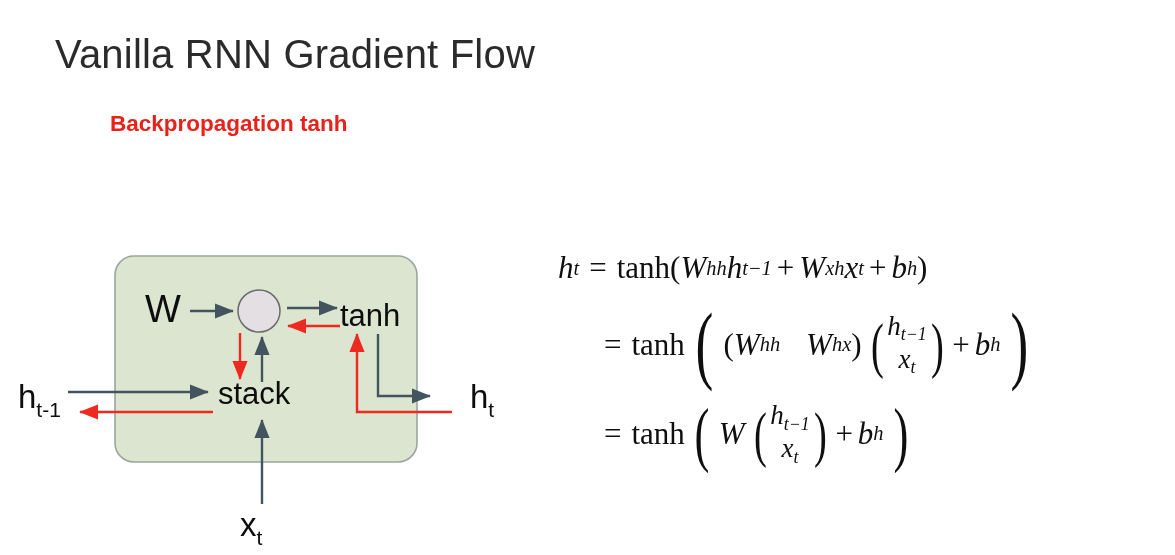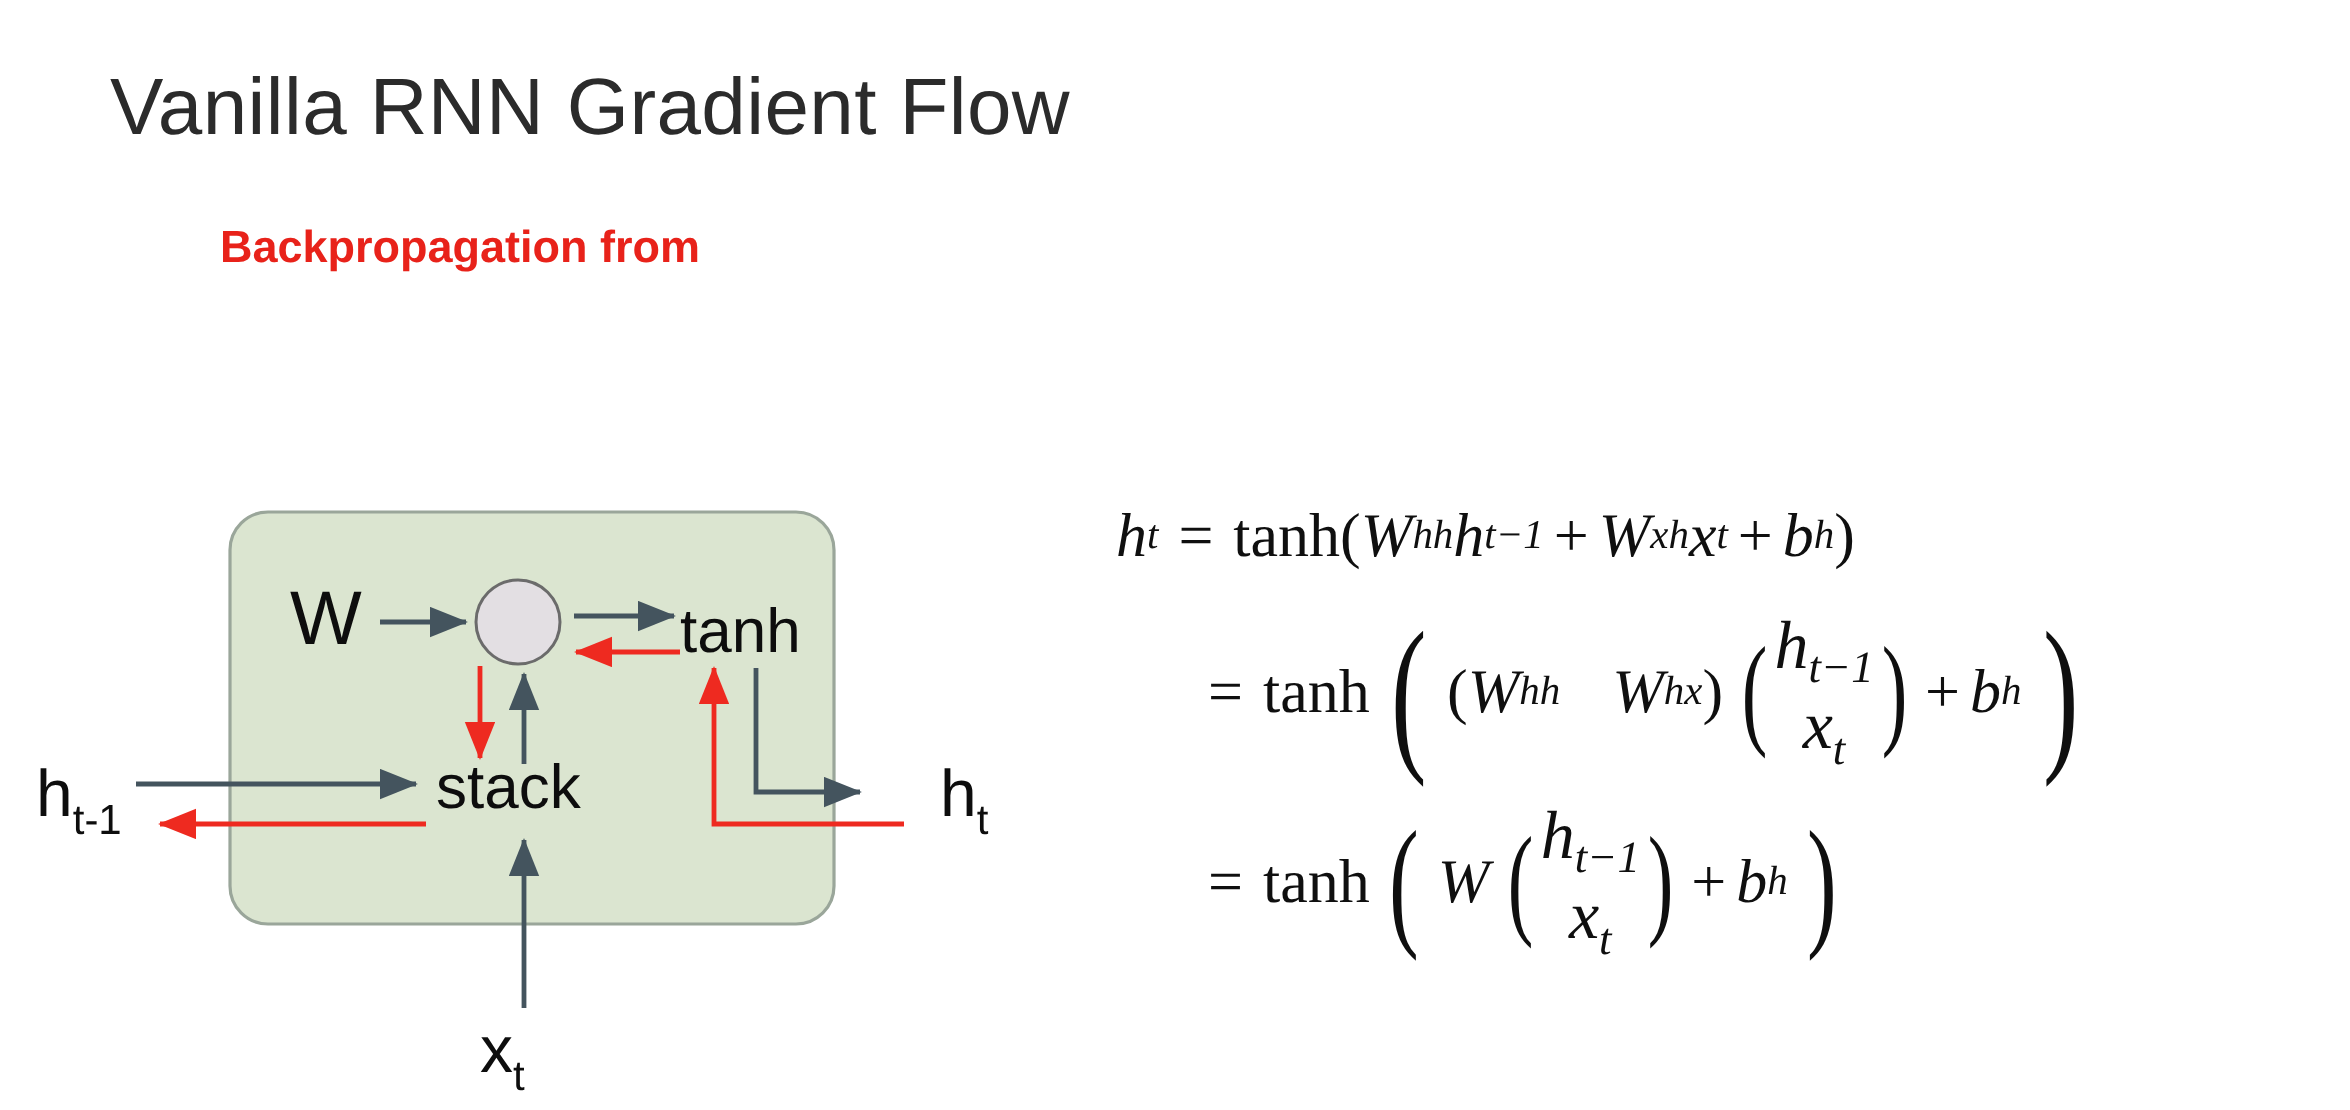--- a/index.html
+++ b/index.html
@@ -121,35 +121,35 @@
     font-family: "Liberation Serif", serif;
     font-style: normal;
     line-height: 0.78;
     transform: scaleX(0.62);
     display: inline-block;
   }
   .colvec .vstack {
     display: inline-flex;
     flex-direction: column;
     align-items: center;
-    font-size: 34px;
+    font-size: 27px;
     line-height: 1.08;
   }
   .colvec .vstack .row { display: block; white-space: nowrap; }
   .colvec .vstack .row .sub { font-size: 0.66em; }
 </style>
 </head>
 <body>
 
 <div id="slide" style="background: rgb(255, 255, 255);">
 
   <div id="slide-title" style="color: rgb(43, 43, 43);">Vanilla RNN Gradient Flow</div>
 
   <div id="annotation" style="color: rgb(232, 34, 26);">
-    <span class="ln">Backpropagation from</span>
+    <span class="ln">Backpropagation tanh</span>
   </div>
 
   <div id="diagram">
     <svg width="540" height="319" viewBox="0 0 540 319" xmlns="http://www.w3.org/2000/svg">
       <defs>
         <marker id="ah-fwd" markerWidth="9" markerHeight="9" refX="7.6" refY="3.2" orient="auto" markerUnits="strokeWidth">
           <path d="M0,0 L8,3.2 L0,6.4 z" fill="#44545e"></path>
         </marker>
         <marker id="ah-back" markerWidth="9" markerHeight="9" refX="7.6" refY="3.2" orient="auto" markerUnits="strokeWidth">
           <path d="M0,0 L8,3.2 L0,6.4 z" fill="#ee2a20"></path>

